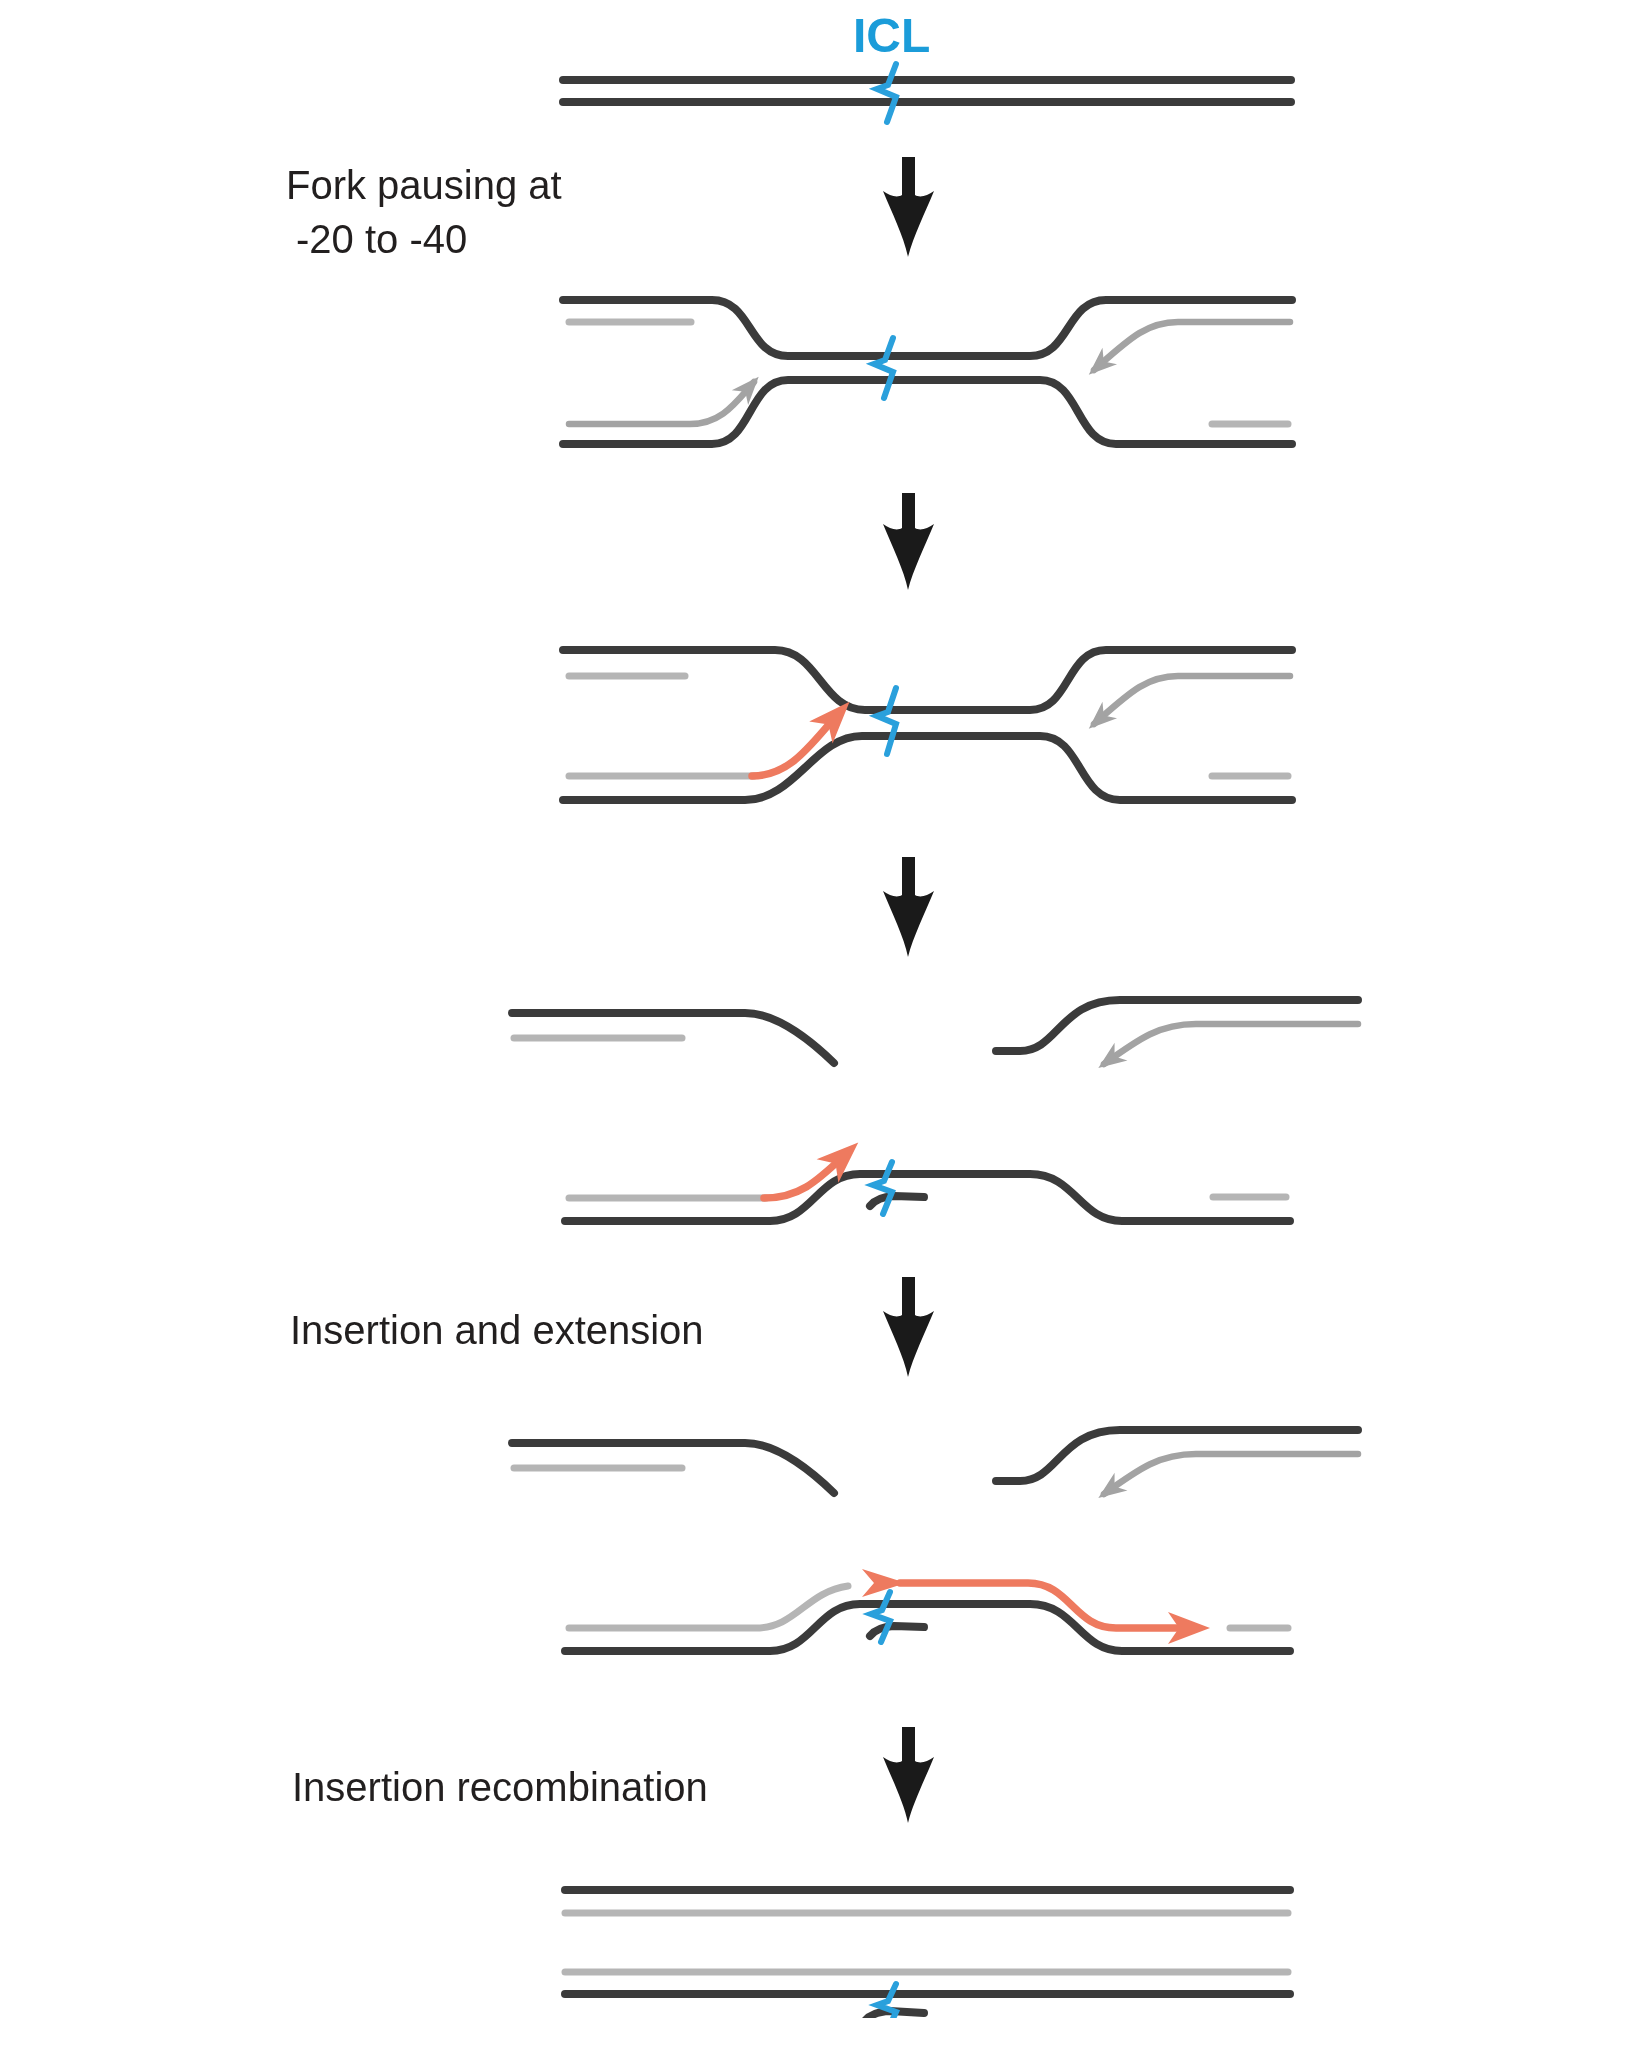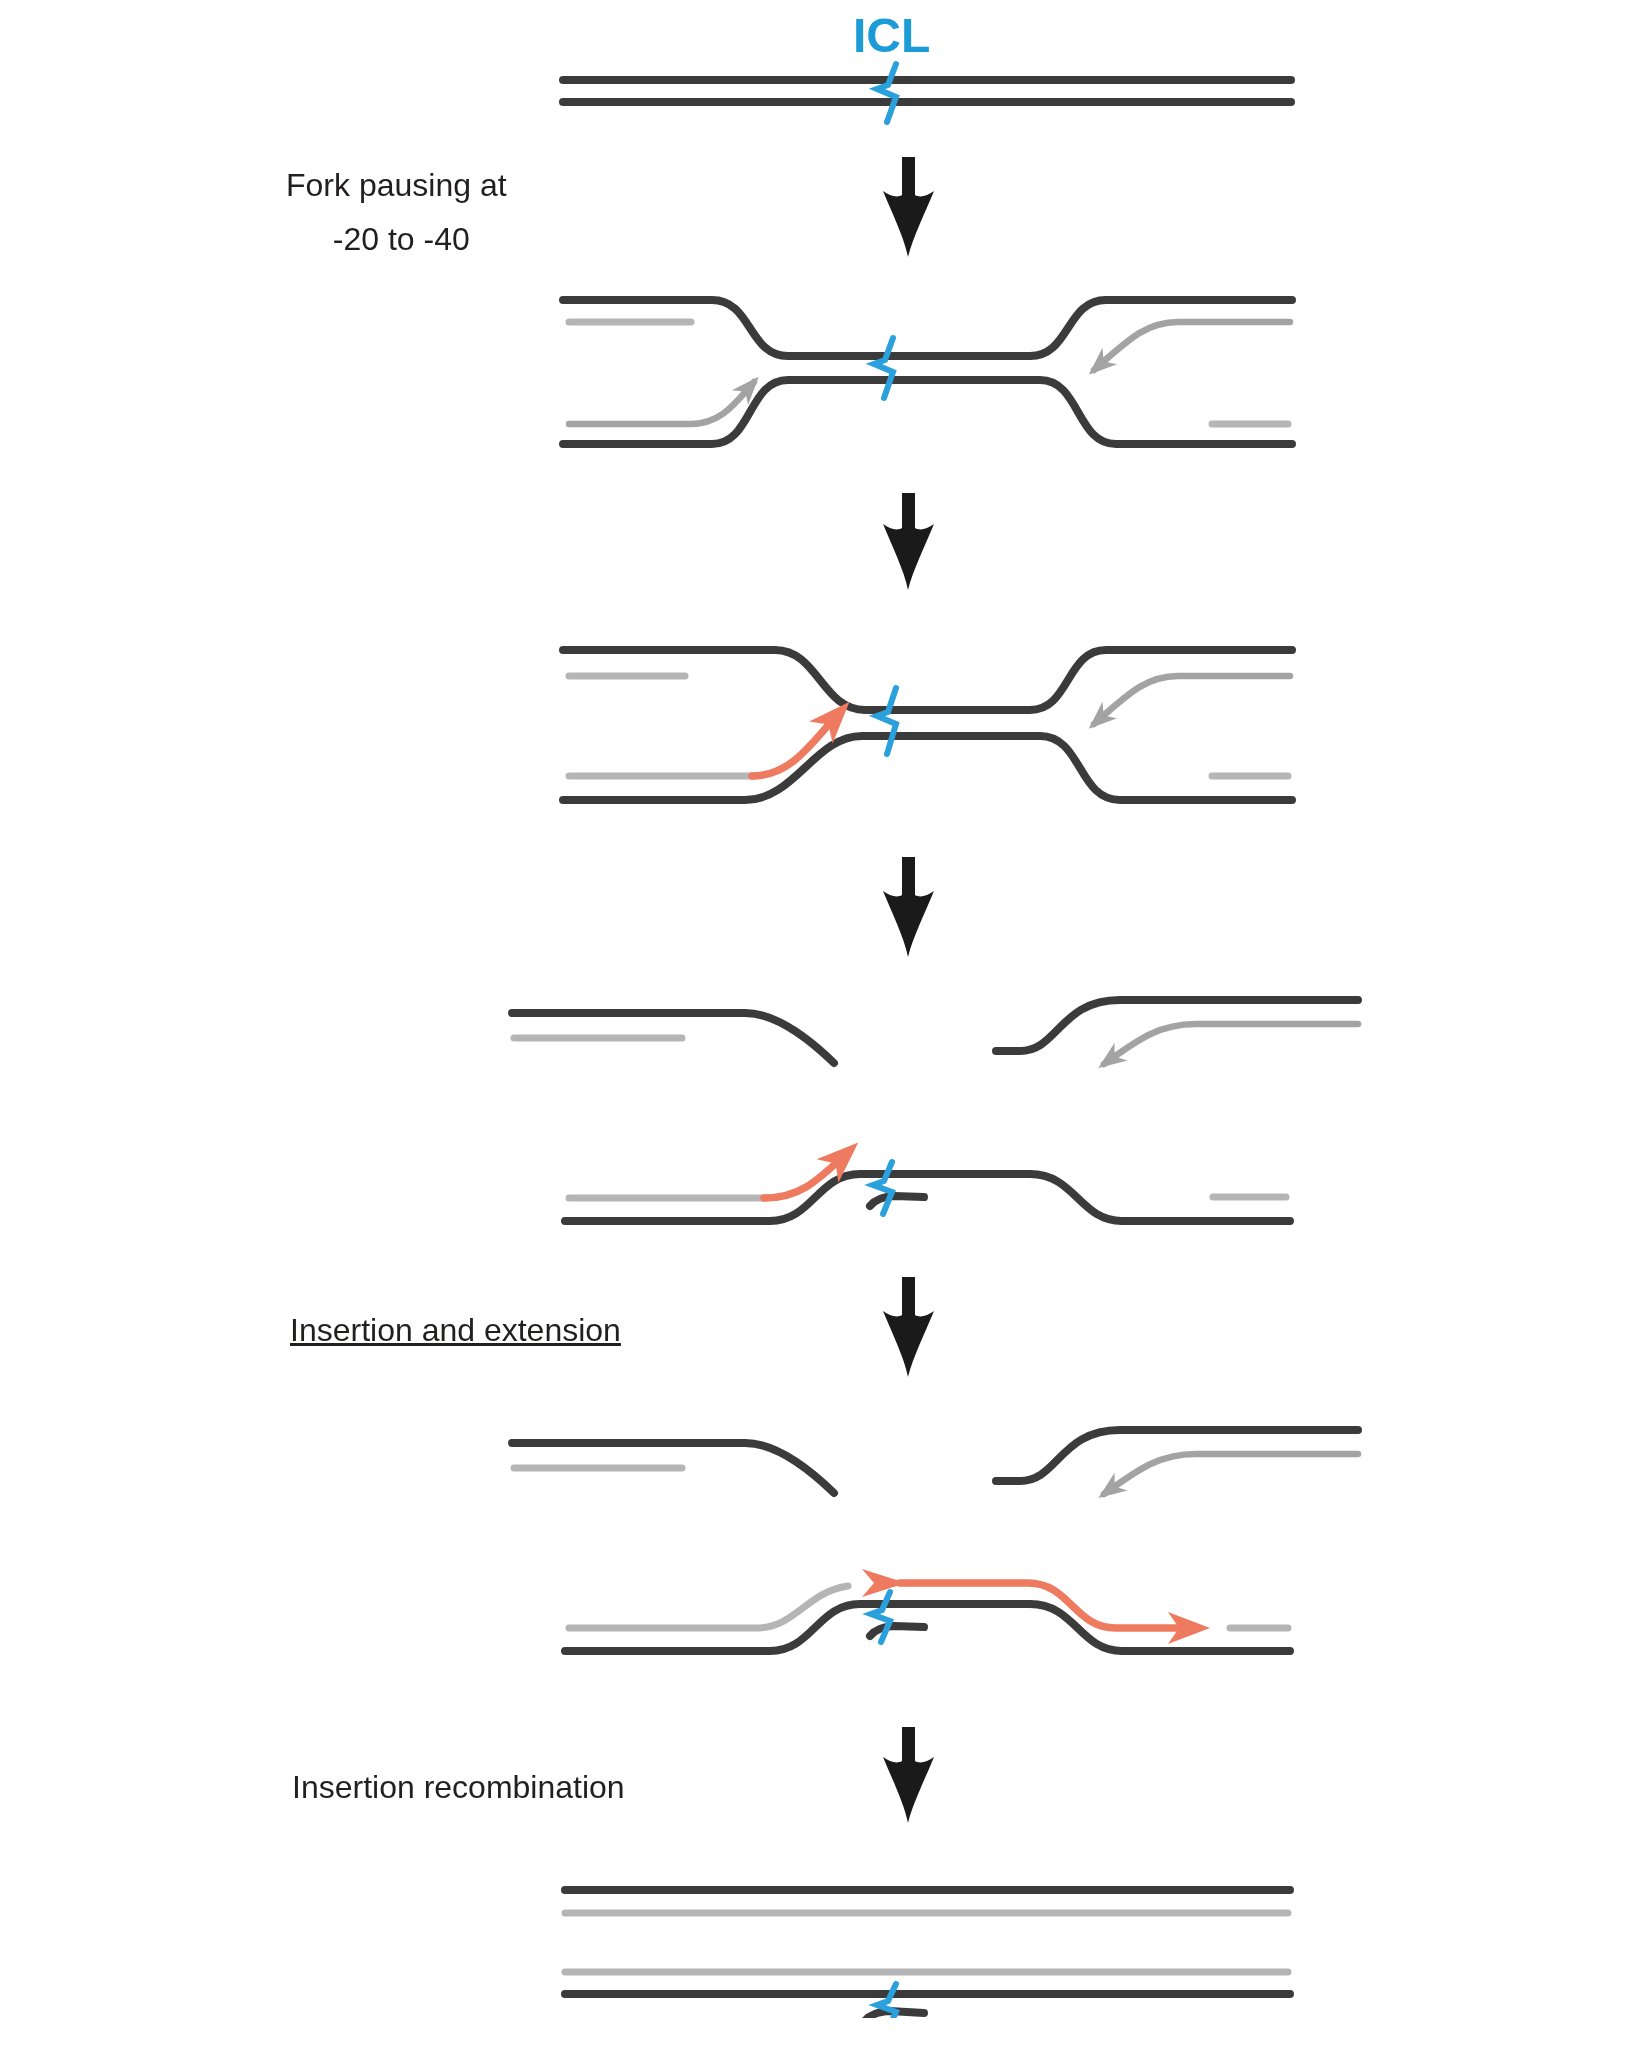--- a/index.html
+++ b/index.html
@@ -12,41 +12,41 @@
   .nascent{stroke:var(--nascent_strand);stroke-width:7;fill:none;stroke-linecap:round;}
   .garrow{stroke:var(--nascent_arrow);stroke-width:6.5;fill:none;stroke-linecap:round;}
   .oarrow{stroke:var(--extension_arrow);stroke-width:7.5;fill:none;stroke-linecap:round;}
   .zig{stroke:var(--crosslink_blue);stroke-width:6;fill:none;stroke-linecap:round;stroke-linejoin:miter;}
   .stub{stroke:var(--parental_strand);stroke-width:8;fill:none;stroke-linecap:round;}
   .bigarrow{fill:var(--step_arrow_black);}
   .mg{fill:var(--nascent_arrow);}
   .mo{fill:var(--extension_arrow);}
   .ohead{fill:var(--extension_arrow);}
   .stage-label{
-    position:absolute;color:var(--label_text);font-size:32px;line-height:54px;
-    white-space:nowrap;letter-spacing:0px;text-align:center;
+    position:absolute;color:var(--label_text);font-size:40px;line-height:54px;
+    white-space:nowrap;letter-spacing:0px;
   }
   .icl-title{
     position:absolute;left:853px;top:8px;color:var(--icl_label_blue);
     font-size:48px;font-weight:700;white-space:nowrap;
   }
   .indent2{padding-left:10px;}
 </style>
 </head>
 <body>
 
 <div id="figure-canvas">
 
   <div class="icl-title">ICL</div>
 
   <div class="stage-label" style="left:286px;top:158px;">
     <div>Fork pausing at</div>
     <div class="indent2">-20 to -40</div>
   </div>
-  <div class="stage-label" style="left:290px;top:1303px;text-decoration:underline;">Insertion and extension</div>
+  <div class="stage-label" style="left:290px;top:1303px;">Insertion and extension</div>
   <div class="stage-label" style="left:292px;top:1760px;">Insertion recombination</div>
 
   <svg id="diagram-svg" width="1632" height="2048" viewBox="0 0 1632 2048">
     <defs>
       <marker id="mGray" markerUnits="userSpaceOnUse" markerWidth="32" markerHeight="28" refX="23" refY="14" orient="auto">
         <path class="mg" d="M2 3 L30 14 L2 25 L10 14 Z"></path>
       </marker>
       <marker id="mOrange" markerUnits="userSpaceOnUse" markerWidth="46" markerHeight="38" refX="30" refY="19" orient="auto">
         <path class="mo" d="M2 3 L44 19 L2 35 L13 19 Z"></path>
       </marker>

